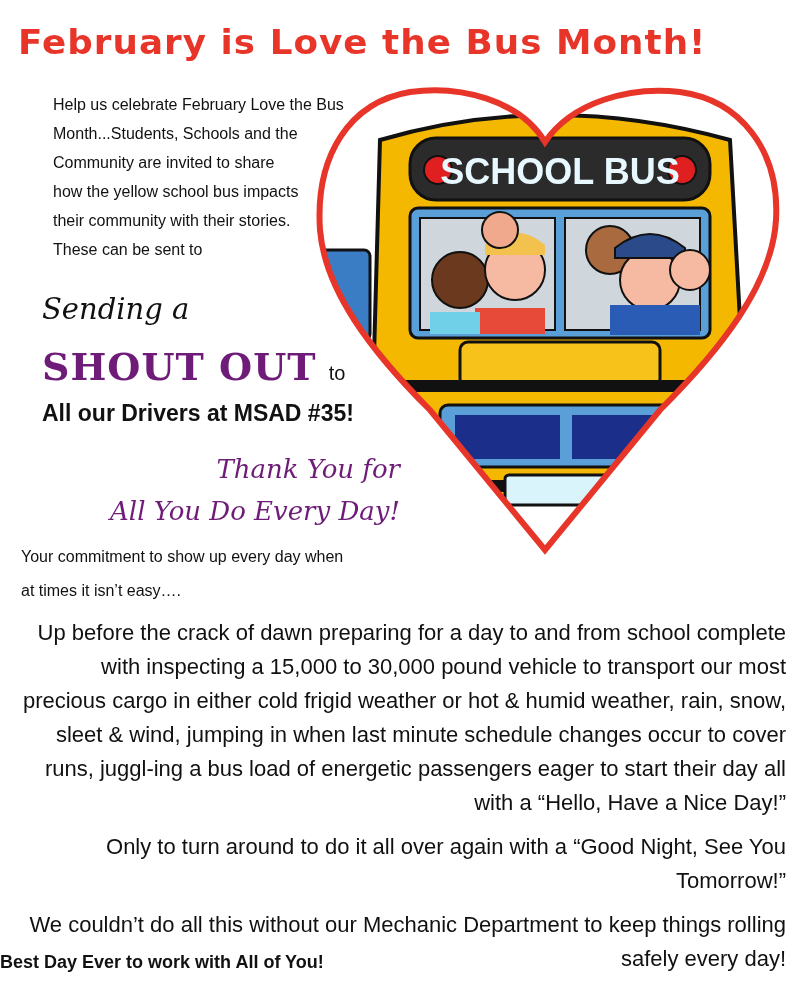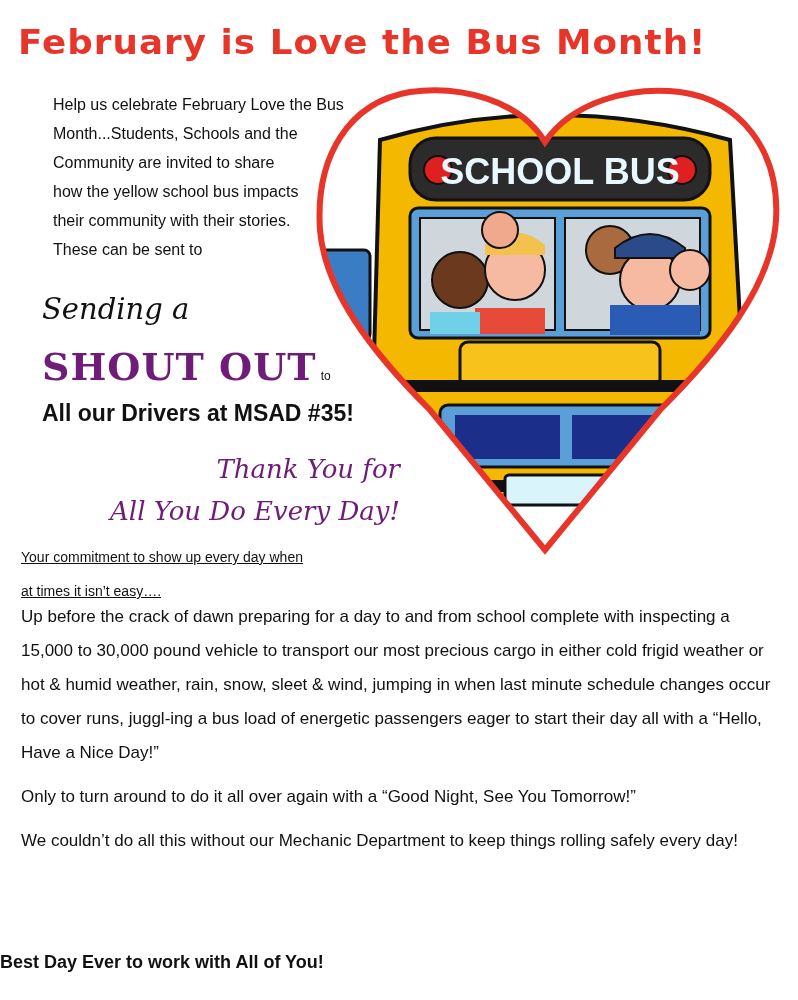--- a/index.html
+++ b/index.html
@@ -2,25 +2,25 @@
 <html><head>
 <meta charset="utf-8">
 <style>
   html, body { margin: 0; padding: 0; background: #ffffff; }
   body { width: 798px; height: 1000px; position: relative; overflow: hidden; color: #111; font-family: "Liberation Sans", sans-serif; }
   .title { position: absolute; left: 18px; top: 22px; width: 780px; font-family: "DejaVu Sans", sans-serif; font-weight: bold; font-size: 34px; color: #e8352a; letter-spacing: 1px; white-space: nowrap; transform: scaleX(1.05); transform-origin: left; }
   .intro { position: absolute; left: 21px; top: 90px; width: 360px; font-size: 16px; line-height: 29px; color: #111; margin-left: 32px; }
   .intro div { white-space: nowrap; }
   .sending { position: absolute; left: 42px; top: 292px; font-family: "DejaVu Serif", serif; font-style: italic; font-size: 29px; color: #111; }
   .shout { position: absolute; left: 42px; top: 344px; font-family: "DejaVu Serif", serif; font-weight: bold; font-size: 38px; color: #6e1c78; letter-spacing: 1px; }
-  .shout-to { font-family: "Liberation Sans", sans-serif; font-weight: normal; font-size: 12px; color: #111; margin-left: 4px; letter-spacing: 0; }
+  .shout-to { font-family: "Liberation Sans", sans-serif; font-weight: normal; font-size: 20px; color: #111; margin-left: 12px; letter-spacing: 0; }
   .drivers { position: absolute; left: 42px; top: 400px; font-weight: bold; font-size: 23px; color: #111; }
   .thanks { position: absolute; left: 40px; top: 448px; width: 360px; text-align: right; font-family: "DejaVu Serif", serif; font-style: italic; font-size: 26px; line-height: 42px; color: #6e1c78; }
-  .commit { position: absolute; left: 21px; top: 540px; width: 460px; font-size: 14px; line-height: 34px; text-decoration: underline; }
-  .body { position: absolute; left: 21px; top: 600px; width: 765px; font-size: 17px; line-height: 34px; }
+  .commit { position: absolute; left: 21px; top: 540px; width: 460px; font-size: 16px; line-height: 34px; }
+  .body { position: absolute; left: 21px; top: 616px; width: 765px; font-size: 22px; line-height: 34px; text-align: right; }
   .body p { margin: 0 0 10px 0; }
   .closing { position: absolute; left: 0; top: 952px; width: 798px; text-align: left; font-weight: bold; font-size: 18px; }
   .heart-wrap { position: absolute; left: 310px; top: 80px; width: 480px; height: 480px; }
   .heart-wrap svg { width: 100%; height: 100%; }
 </style>
 </head>
 <body>
 
 <div class="title">February is Love the Bus Month!</div>
 

